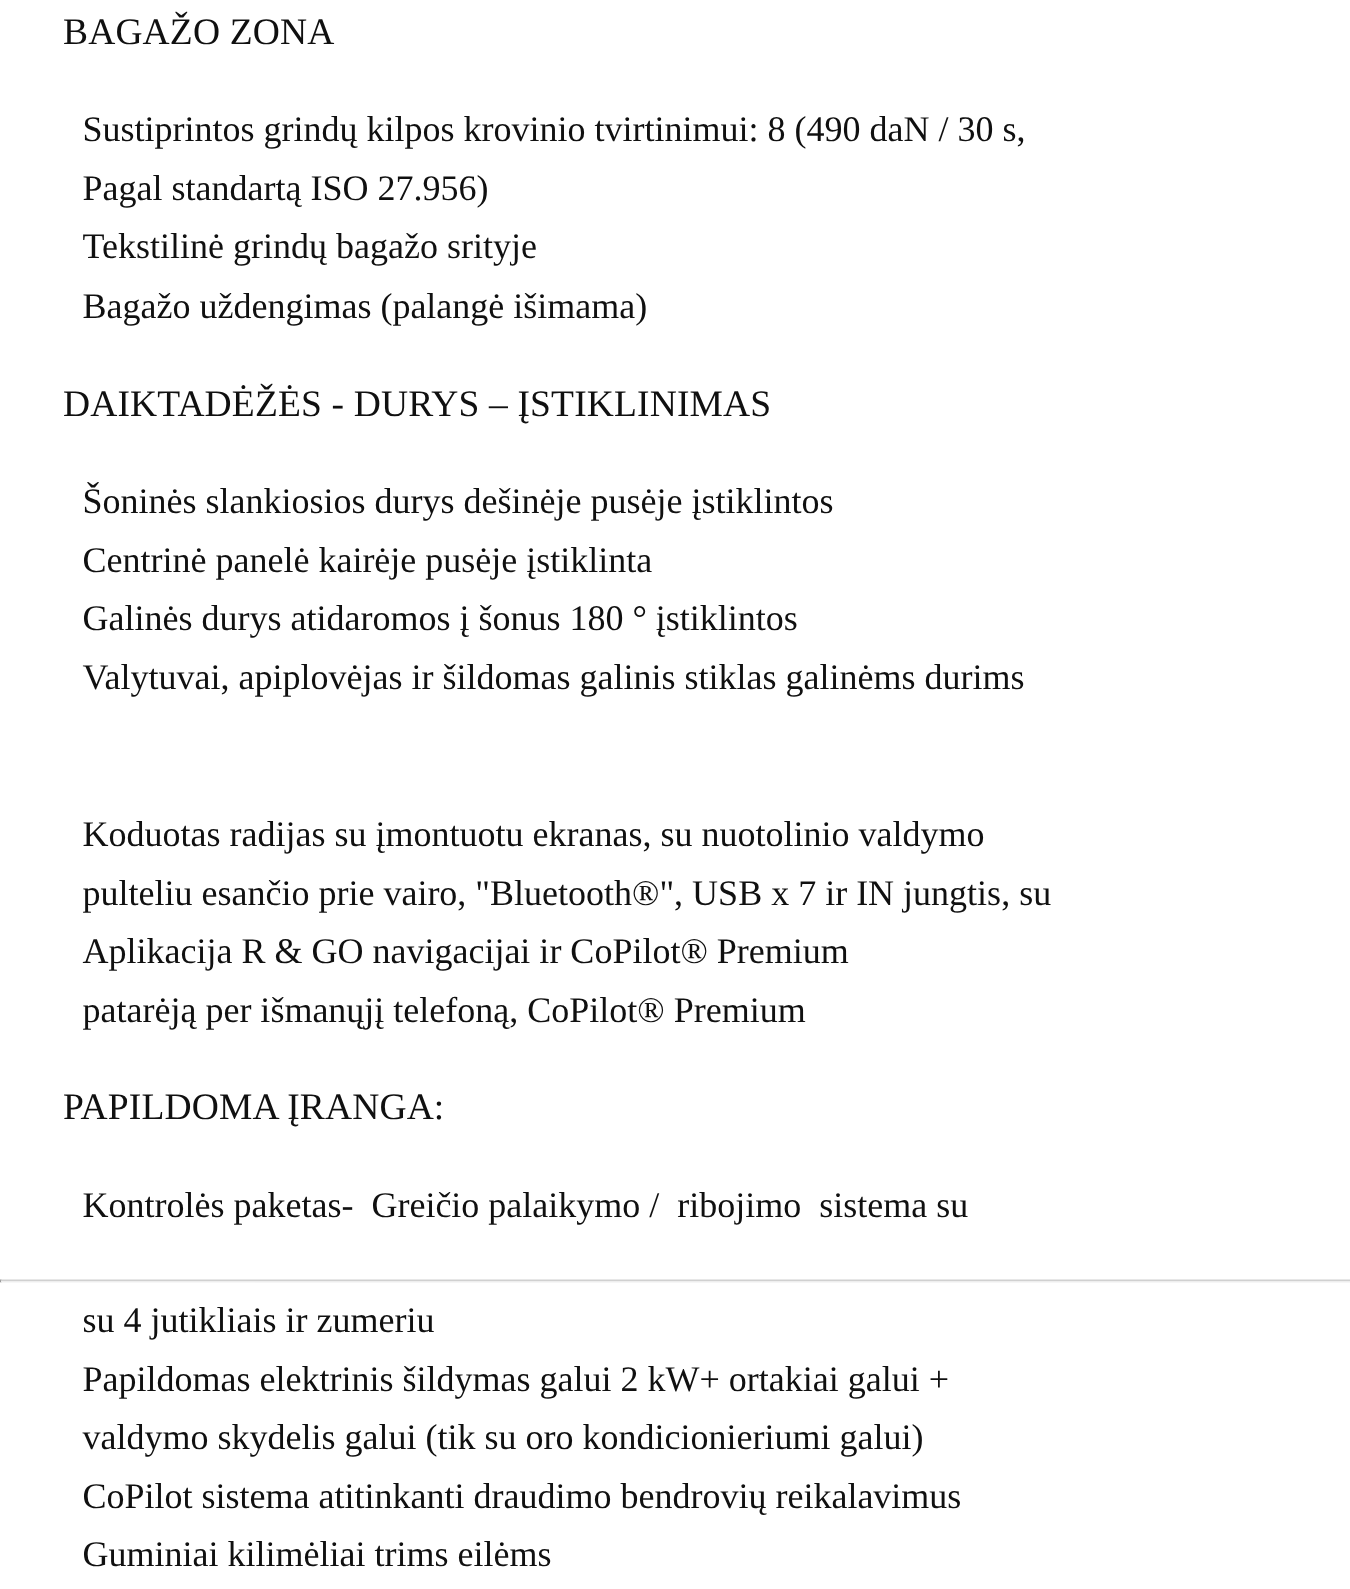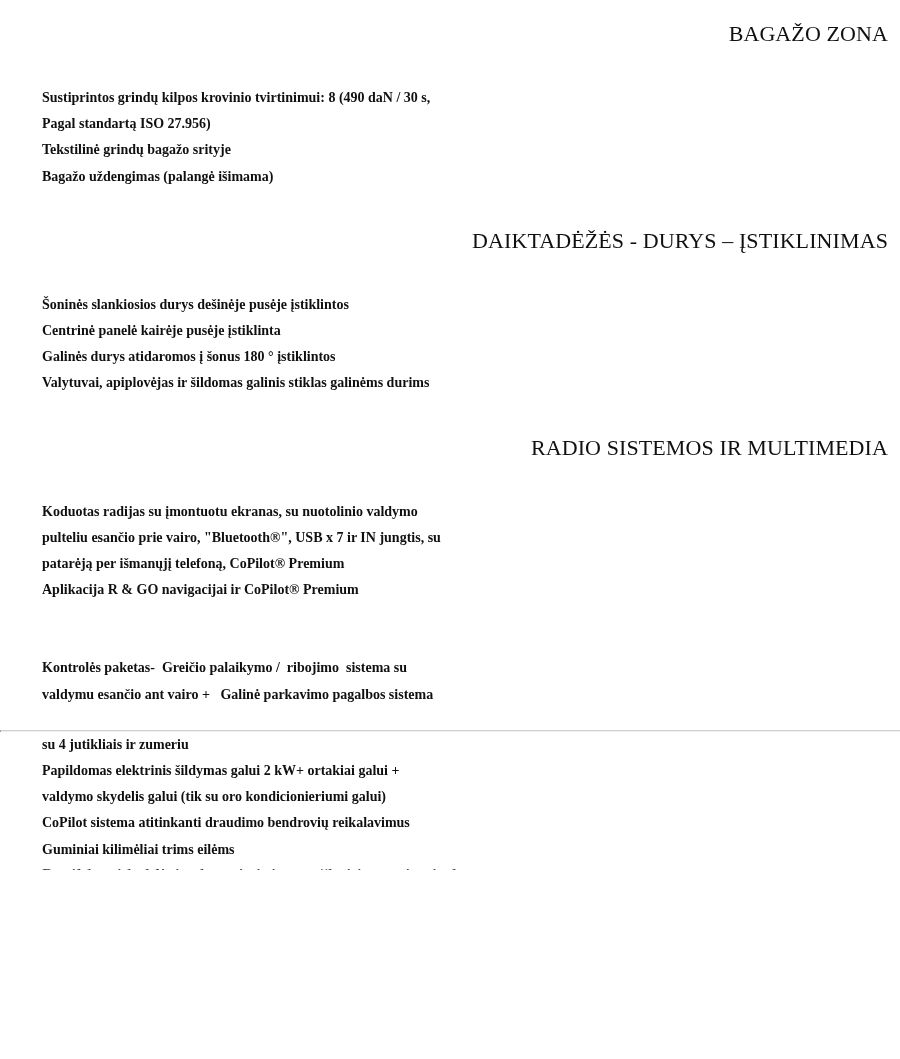--- a/index.html
+++ b/index.html
@@ -26,33 +26,31 @@
     padding: 0 0 0 42px;
     box-sizing: border-box;
   }
   .top-part {
     padding-top: 9px;
   }
   .section {
     margin: 0;
   }
   .heading {
-    font-size: 22px;
+    font-size: 25px;
     line-height: 26px;
     letter-spacing: 0.1px;
     white-space: pre;
-    margin: 12px;
-    text-align: right;
+    margin: 0;
   }
   .line {
-    font-size: 14px;
+    font-size: 24px;
     line-height: 26.2px;
     white-space: pre;
-    margin: 0;
-    font-weight: bold;
+    margin: 13px;
   }
   .gap {
     height: 26px;
   }
   .gap-sm {
     height: 22px;
   }
   .divider {
     width: 900px;
     height: 0;
@@ -97,34 +95,33 @@
       <div class="gap"></div>
       <p class="line">Šoninės slankiosios durys dešinėje pusėje įstiklintos</p>
       <p class="line">Centrinė panelė kairėje pusėje įstiklinta</p>
       <p class="line">Galinės durys atidaromos į šonus 180 ° įstiklintos</p>
       <p class="line">Valytuvai, apiplovėjas ir šildomas galinis stiklas galinėms durims</p>
     </div>
 
     <div class="gap"></div>
 
     <div class="section">
-      <p class="heading">RADIO SISTEMOS IR MULTIMEDIA</p>
       <div class="gap"></div>
       <p class="line">Koduotas radijas su įmontuotu ekranas, su nuotolinio valdymo</p>
       <p class="line">pulteliu esančio prie vairo, "Bluetooth®", USB x 7 ir IN jungtis, su</p>
+      <p class="line">Aplikacija R &amp; GO navigacijai ir CoPilot® Premium</p>
       <p class="line">patarėją per išmanųjį telefoną, CoPilot® Premium</p>
-      <p class="line">Aplikacija R &amp; GO navigacijai ir CoPilot® Premium</p>
     </div>
 
     <div class="gap"></div>
 
     <div class="section">
+      <p class="heading">PAPILDOMA ĮRANGA:</p>
       <div class="gap"></div>
       <p class="line">Kontrolės paketas-  Greičio palaikymo /  ribojimo  sistema su</p>
-      <p class="line">valdymu esančio ant vairo +   Galinė parkavimo pagalbos sistema</p>
     </div>
 
     <div class="gap-sm"></div>
   </div>
 
   <hr class="divider">
 
   <div class="page-part bottom-part">
     <p class="line">su 4 jutikliais ir zumeriu</p>
     <p class="line">Papildomas elektrinis šildymas galui 2 kW+ ortakiai galui +</p>

